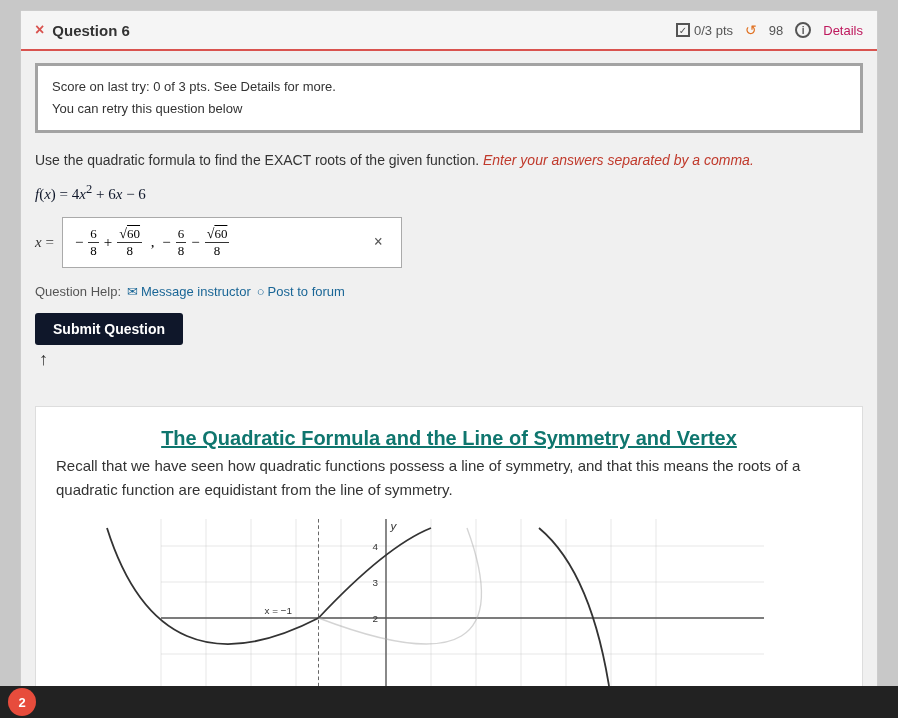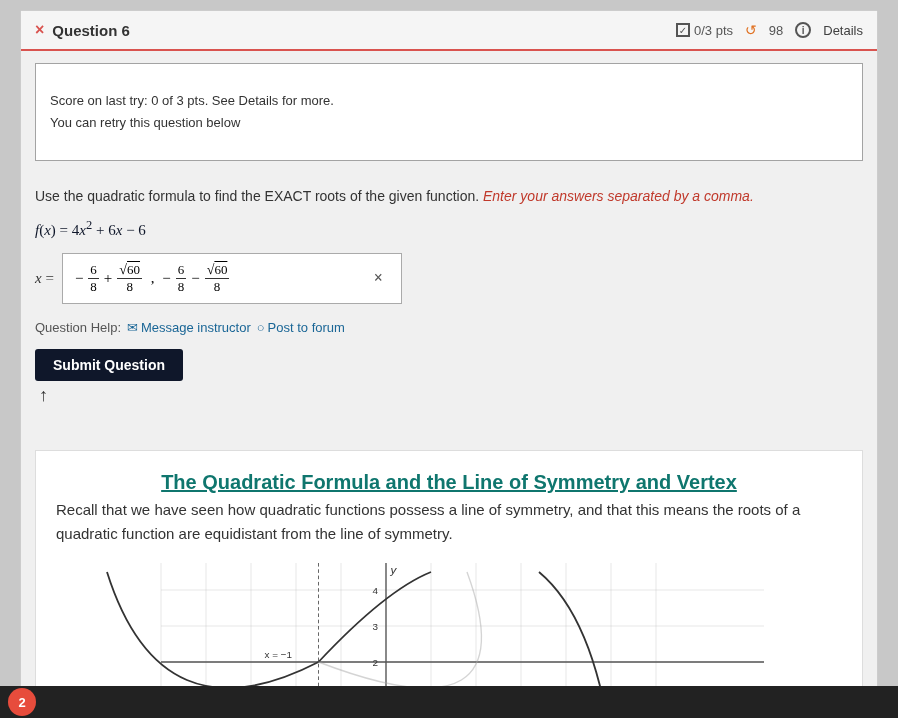--- a/index.html
+++ b/index.html
@@ -49,49 +49,49 @@
     .pts-badge {
       display: flex;
       align-items: center;
       gap: 4px;
     }
     .retry-icon {
       color: #e07020;
       font-size: 14px;
     }
     .details-link {
-      color: #404040;
+      color: #be185d;
       text-decoration: none;
       display: flex;
       align-items: center;
       gap: 3px;
     }
     .info-circle {
       width: 16px;
       height: 16px;
       border-radius: 50%;
       border: 2px solid #555;
       display: inline-flex;
       align-items: center;
       justify-content: center;
       font-size: 10px;
       font-weight: bold;
       color: #555;
     }
     .score-section {
       background: #fff;
       margin: 12px 14px 0 14px;
-      padding: 26px 14px;
-      border: 1px solid #a3a3a3;
+      padding: 10px 14px;
+      border: 3px solid #a3a3a3;
       font-size: 13px;
       color: #333;
       line-height: 1.7;
     }
     .question-body {
-      padding: 24px 14px;
+      padding: 16px 14px;
     }
     .instruction-text {
       font-size: 14px;
       color: #333;
       margin-bottom: 10px;
       line-height: 1.6;
     }
     .instruction-text .italic-red {
       color: #c0392b;
       font-style: italic;

